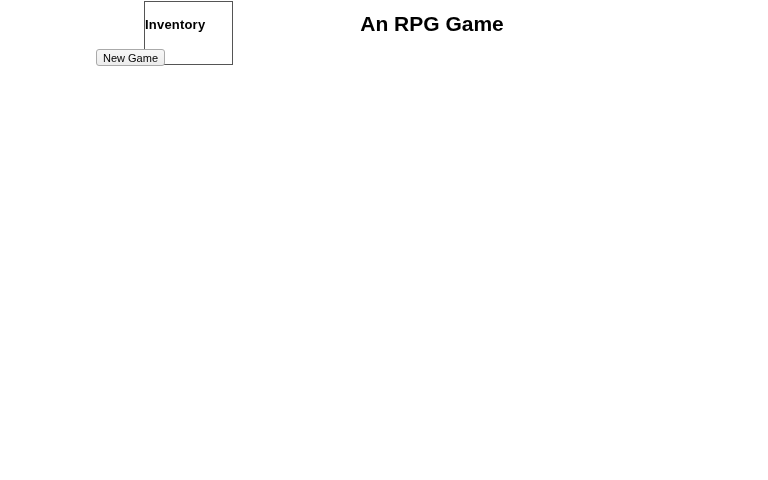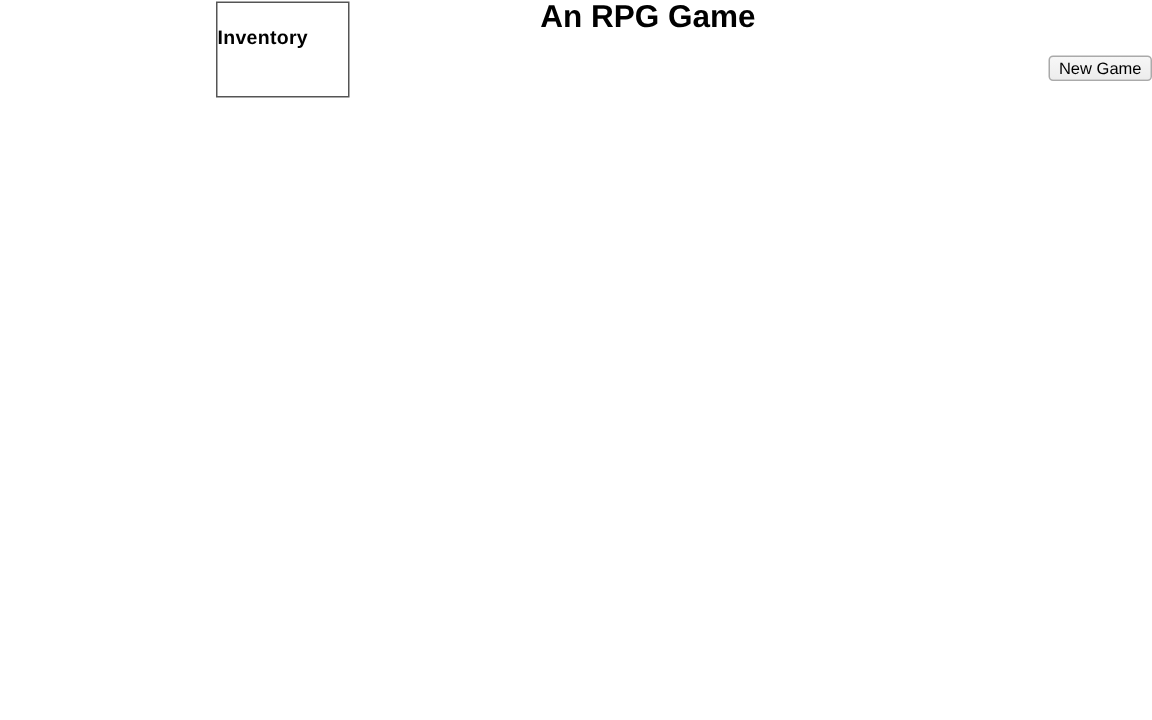--- a/index.html
+++ b/index.html
@@ -37,30 +37,30 @@
   
   .main-header {
     position: absolute;
     left: 96px;
     top: 0;
     width: 672px;
     text-align: center;
   }
   .page-title {
     margin: 0;
-    padding-top: 0;
+    padding-top: 12px;
     font-size: 21px;
     line-height: 24px;
     font-weight: 700;
     color: var(--text-color, #000000);
   }
   .button-row {
     margin-top: 13px;
     display: flex;
-    justify-content: flex-end;
+    justify-content: flex-start;
     gap: 13px;
   }
   .button-row button {
     font-family: "Liberation Sans", "DejaVu Sans", sans-serif;
     font-size: 11px;
     line-height: 12px;
     color: var(--text-color, #000000);
     background: linear-gradient(to bottom, #f7f7f7, #ececec);
     border: 1px solid var(--button-border, #aaaaaa);
     border-radius: 3px;

